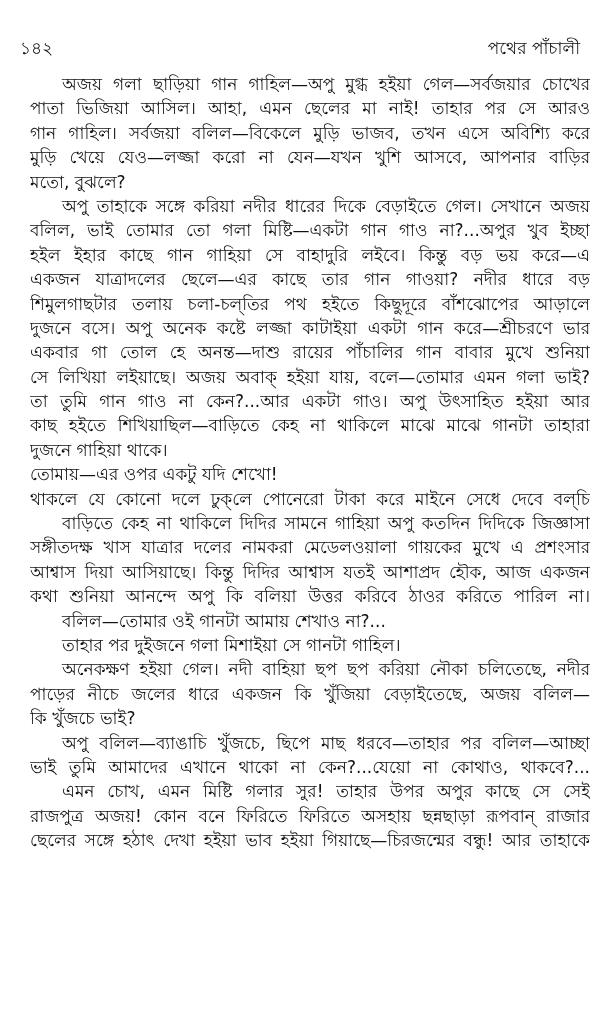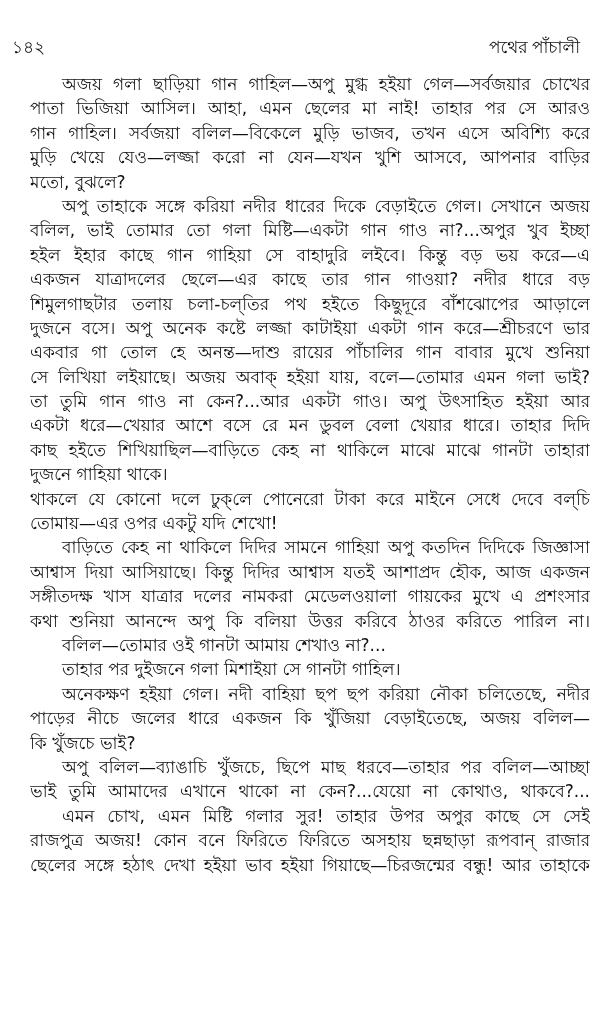--- a/index.html
+++ b/index.html
@@ -19,24 +19,23 @@
       position: absolute;
       left: 0;
       top: 0;
       width: 600px;
       height: 1016px;
       background: #ffffff;
     }
     .header {
       position: absolute;
       top: 36px;
-      left: 12px;
+      left: 20px;
       right: 20px;
       height: 24px;
-      font-family: Liberation Serif, serif;
     }
     .page-number {
       position: absolute;
       left: 0;
       top: 0;
       font-size: 17px;
       line-height: 24px;
     }
     .running-title {
       position: absolute;
@@ -87,28 +86,27 @@
     <div class="line last">মতো, বুঝলে?</div>
     <div class="line indent">অপু তাহাকে সঙ্গে করিয়া নদীর ধারের দিকে বেড়াইতে গেল। সেখানে অজয়</div>
     <div class="line">বলিল, ভাই তোমার তো গলা মিষ্টি—একটা গান গাও না?...অপুর খুব ইচ্ছা</div>
     <div class="line">হইল ইহার কাছে গান গাহিয়া সে বাহাদুরি লইবে। কিন্তু বড় ভয় করে—এ</div>
     <div class="line">একজন যাত্রাদলের ছেলে—এর কাছে তার গান গাওয়া? নদীর ধারে বড়</div>
     <div class="line">শিমুলগাছটার তলায় চলা-চল্‌তির পথ হইতে কিছুদূরে বাঁশঝোপের আড়ালে</div>
     <div class="line">দুজনে বসে। অপু অনেক কষ্টে লজ্জা কাটাইয়া একটা গান করে—শ্রীচরণে ভার</div>
     <div class="line">একবার গা তোল হে অনন্ত—দাশু রায়ের পাঁচালির গান বাবার মুখে শুনিয়া</div>
     <div class="line">সে লিখিয়া লইয়াছে। অজয় অবাক্ হইয়া যায়, বলে—তোমার এমন গলা ভাই?</div>
     <div class="line">তা তুমি গান গাও না কেন?...আর একটা গাও। অপু উৎসাহিত হইয়া আর</div>
-    <div class="line">একটা ধরে—খেয়ার আশে বসে রে মন ডুবল বেলা খেয়ার ধারে। তাহার দিদি</div>
     <div class="line">কাছ হইতে শিখিয়াছিল—বাড়িতে কেহ না থাকিলে মাঝে মাঝে গানটা তাহারা</div>
     <div class="line last">দুজনে গাহিয়া থাকে।</div>
+    <div class="line last">তোমায়—এর ওপর একটু যদি শেখো!</div>
     <div class="line">থাকলে যে কোনো দলে ঢুক্‌লে পোনেরো টাকা করে মাইনে সেধে দেবে বল্‌চি</div>
-    <div class="line last">তোমায়—এর ওপর একটু যদি শেখো!</div>
     <div class="line indent">বাড়িতে কেহ না থাকিলে দিদির সামনে গাহিয়া অপু কতদিন দিদিকে জিজ্ঞাসা</div>
+    <div class="line">সঙ্গীতদক্ষ খাস যাত্রার দলের নামকরা মেডেলওয়ালা গায়কের মুখে এ প্রশংসার</div>
     <div class="line">আশ্বাস দিয়া আসিয়াছে। কিন্তু দিদির আশ্বাস যতই আশাপ্রদ হৌক, আজ একজন</div>
-    <div class="line">সঙ্গীতদক্ষ খাস যাত্রার দলের নামকরা মেডেলওয়ালা গায়কের মুখে এ প্রশংসার</div>
     <div class="line">কথা শুনিয়া আনন্দে অপু কি বলিয়া উত্তর করিবে ঠাওর করিতে পারিল না।</div>
     <div class="line indent last">বলিল—তোমার ওই গানটা আমায় শেখাও না?...</div>
     <div class="line indent last">তাহার পর দুইজনে গলা মিশাইয়া সে গানটা গাহিল।</div>
     <div class="line indent">অনেকক্ষণ হইয়া গেল। নদী বাহিয়া ছপ ছপ করিয়া নৌকা চলিতেছে, নদীর</div>
     <div class="line">পাড়ের নীচে জলের ধারে একজন কি খুঁজিয়া বেড়াইতেছে, অজয় বলিল—</div>
     <div class="line last">কি খুঁজচে ভাই?</div>
     <div class="line indent">অপু বলিল—ব্যাঙাচি খুঁজচে, ছিপে মাছ ধরবে—তাহার পর বলিল—আচ্ছা</div>
     <div class="line">ভাই তুমি আমাদের এখানে থাকো না কেন?...যেয়ো না কোথাও, থাকবে?...</div>
     <div class="line indent">এমন চোখ, এমন মিষ্টি গলার সুর! তাহার উপর অপুর কাছে সে সেই</div>
     <div class="line">রাজপুত্র অজয়! কোন বনে ফিরিতে ফিরিতে অসহায় ছন্নছাড়া রূপবান্ রাজার</div>

